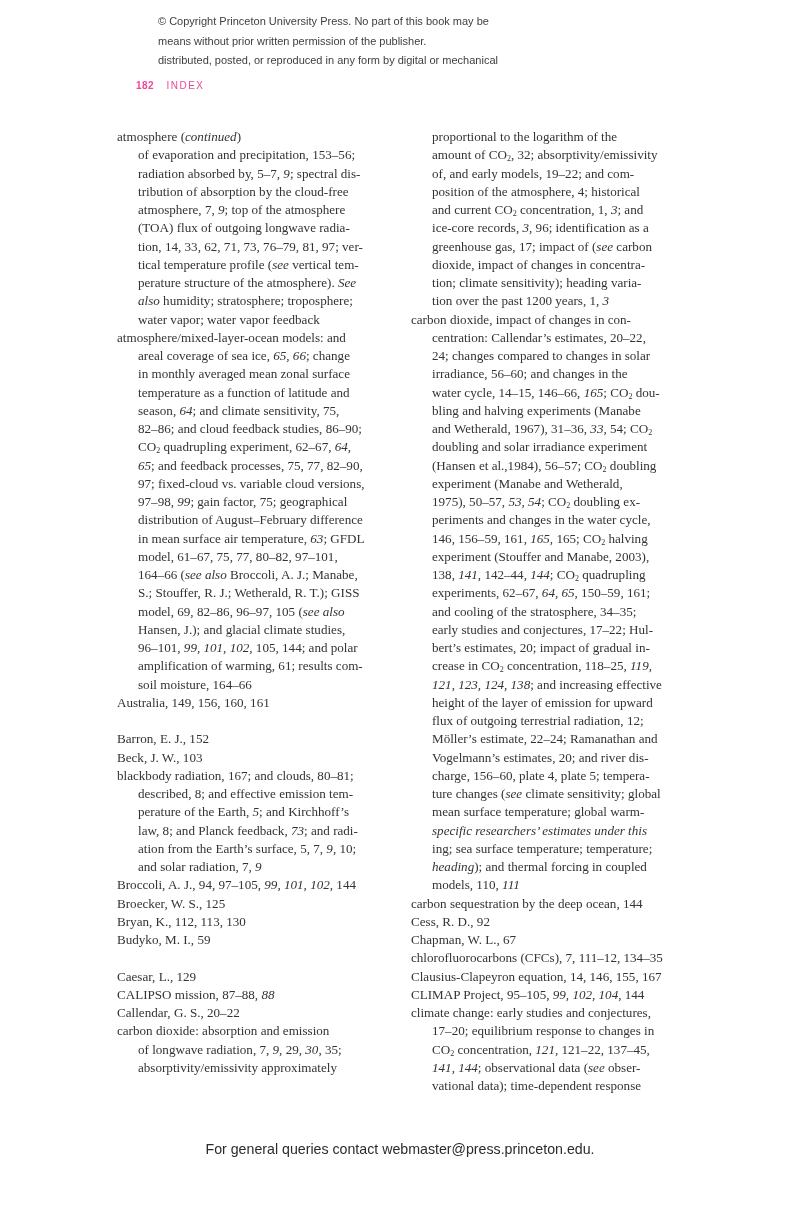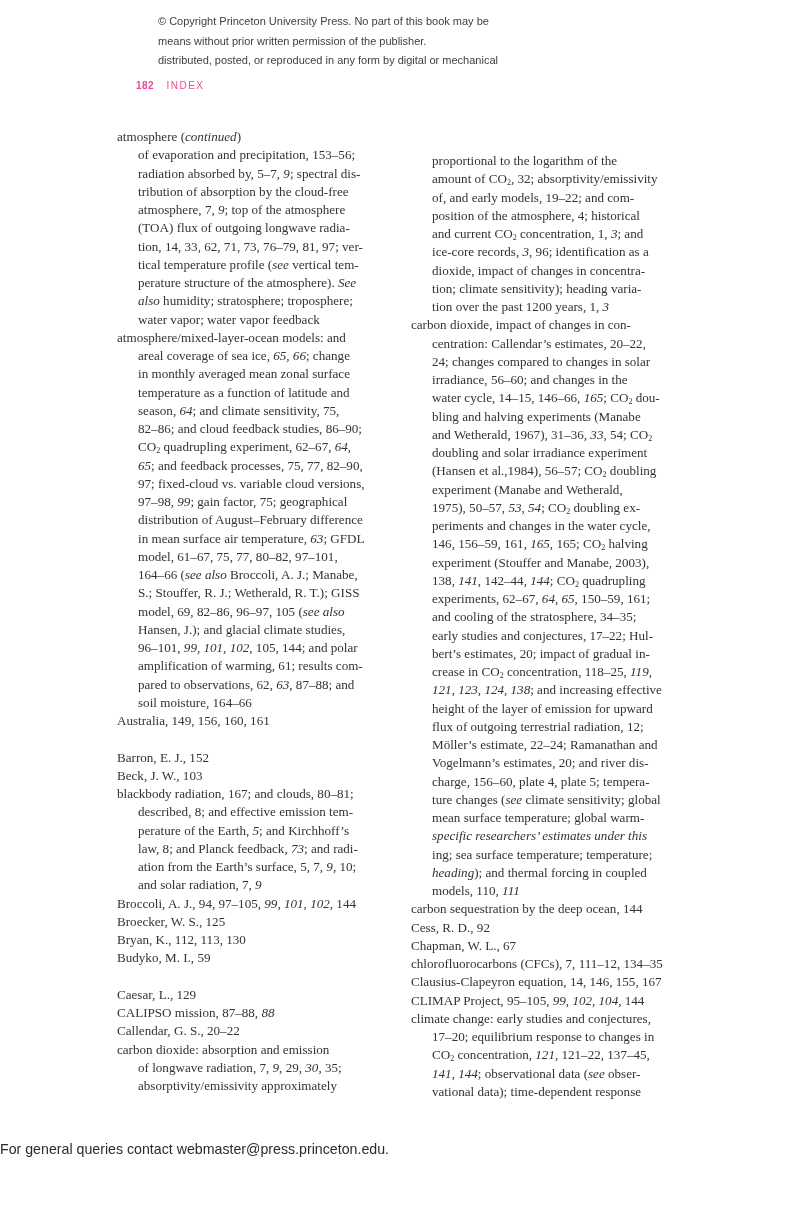--- a/index.html
+++ b/index.html
@@ -11,28 +11,28 @@
   .running-head {
     position: absolute; left: 116px; top: 80px;
     font-family: "Liberation Sans", sans-serif; font-size: 10px; color: #ec4899; letter-spacing: 1.5px; margin-left: 20px;
   }
   .running-head .pg { font-weight: bold; letter-spacing: 0.5px; margin-right: 8px; }
   .col {
     position: absolute; top: 128px; width: 290px;
     font-family: "Liberation Serif", serif; font-size: 13.1px; line-height: 18.25px; color: #333;
   }
   .col.left { left: 117px; }
-  .col.right { left: 411px; margin-top: 24px; }
+  .col.right { left: 411px; }
   .ln { white-space: nowrap; display: block; height: 18.25px; }
   .ln.ind { padding-left: 21px; }
   .ln.gap { height: 18.25px; }
   .it { font-style: italic; }
   sub { font-size: 8px; vertical-align: -2px; line-height: 0; }
   .footer {
-    position: absolute; left: 0; width: 800px; top: 1141px; text-align: left;
+    position: absolute; left: 0; width: 800px; top: 1141px; text-align: center;
     font-family: "Liberation Sans", sans-serif; font-size: 14.2px; color: #2b2b2b;
   }
 </style>
 </head>
 <body>
 
 <div class="copyright">
   <div>© Copyright Princeton University Press. No part of this book may be</div>
   <div>means without prior written permission of the publisher.</div>
   <div>distributed, posted, or reproduced in any form by digital or mechanical</div>
@@ -67,21 +67,20 @@
     <div class="ln ind"><span>97–98, </span><span class="it">99</span><span>; gain factor, 75; geographical</span></div>
     <div class="ln ind"><span>distribution of August–February difference</span></div>
     <div class="ln ind"><span>in mean surface air temperature, </span><span class="it">63</span><span>; GFDL</span></div>
     <div class="ln ind"><span>model, 61–67, 75, 77, 80–82, 97–101,</span></div>
     <div class="ln ind"><span>164–66 (</span><span class="it">see also</span><span> Broccoli, A. J.; Manabe,</span></div>
     <div class="ln ind"><span>S.; Stouffer, R. J.; Wetherald, R. T.); GISS</span></div>
     <div class="ln ind"><span>model, 69, 82–86, 96–97, 105 (</span><span class="it">see also</span></div>
     <div class="ln ind"><span>Hansen, J.); and glacial climate studies,</span></div>
     <div class="ln ind"><span>96–101, </span><span class="it">99, 101, 102</span><span>, 105, 144; and polar</span></div>
     <div class="ln ind"><span>amplification of warming, 61; results com-</span></div>
-    <div class="ln ind"><span>pared to observations, 62, </span><span class="it">63</span><span>, 87–88; and</span></div>
     <div class="ln ind"><span>soil moisture, 164–66</span></div>
     <div class="ln"><span>Australia, 149, 156, 160, 161</span></div>
     <div class="ln gap"></div>
     <div class="ln"><span>Barron, E. J., 152</span></div>
     <div class="ln"><span>Beck, J. W., 103</span></div>
     <div class="ln"><span>blackbody radiation, 167; and clouds, 80–81;</span></div>
     <div class="ln ind"><span>described, 8; and effective emission tem-</span></div>
     <div class="ln ind"><span>perature of the Earth, </span><span class="it">5</span><span>; and Kirchhoff’s</span></div>
     <div class="ln ind"><span>law, 8; and Planck feedback, </span><span class="it">73</span><span>; and radi-</span></div>
     <div class="ln ind"><span>ation from the Earth’s surface, 5, 7, </span><span class="it">9</span><span>, 10;</span></div>
@@ -98,20 +97,21 @@
     <div class="ln ind"><span>of longwave radiation, 7, </span><span class="it">9</span><span>, 29, </span><span class="it">30</span><span>, 35;</span></div>
     <div class="ln ind"><span>absorptivity/emissivity approximately</span></div>
   </div>
 <div class="col right" id="col-right">
     <div class="ln ind"><span>proportional to the logarithm of the</span></div>
     <div class="ln ind"><span>amount of CO</span><sub>2</sub><span>, 32; absorptivity/emissivity</span></div>
     <div class="ln ind"><span>of, and early models, 19–22; and com-</span></div>
     <div class="ln ind"><span>position of the atmosphere, 4; historical</span></div>
     <div class="ln ind"><span>and current CO</span><sub>2</sub><span> concentration, 1, </span><span class="it">3</span><span>; and</span></div>
     <div class="ln ind"><span>ice-core records, </span><span class="it">3</span><span>, 96; identification as a</span></div>
+    <div class="ln ind"><span>greenhouse gas, 17; impact of (</span><span class="it">see</span><span> carbon</span></div>
     <div class="ln ind"><span>dioxide, impact of changes in concentra-</span></div>
     <div class="ln ind"><span>tion; climate sensitivity); heading varia-</span></div>
     <div class="ln ind"><span>tion over the past 1200 years, 1, </span><span class="it">3</span></div>
     <div class="ln"><span>carbon dioxide, impact of changes in con-</span></div>
     <div class="ln ind"><span>centration: Callendar’s estimates, 20–22,</span></div>
     <div class="ln ind"><span>24; changes compared to changes in solar</span></div>
     <div class="ln ind"><span>irradiance, 56–60; and changes in the</span></div>
     <div class="ln ind"><span>water cycle, 14–15, 146–66, </span><span class="it">165</span><span>; CO</span><sub>2</sub><span> dou-</span></div>
     <div class="ln ind"><span>bling and halving experiments (Manabe</span></div>
     <div class="ln ind"><span>and Wetherald, 1967), 31–36, </span><span class="it">33</span><span>, 54; CO</span><sub>2</sub></div>

